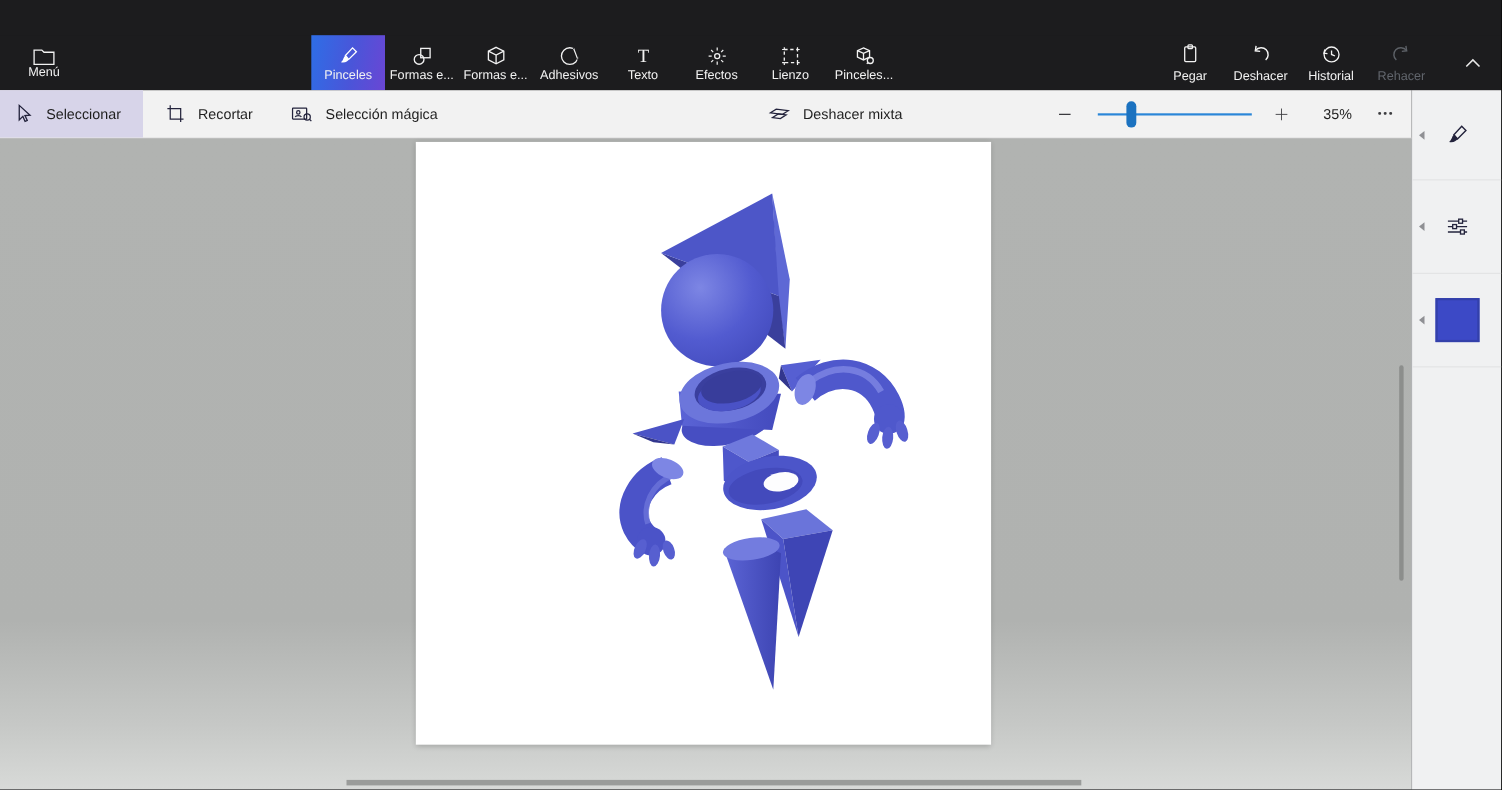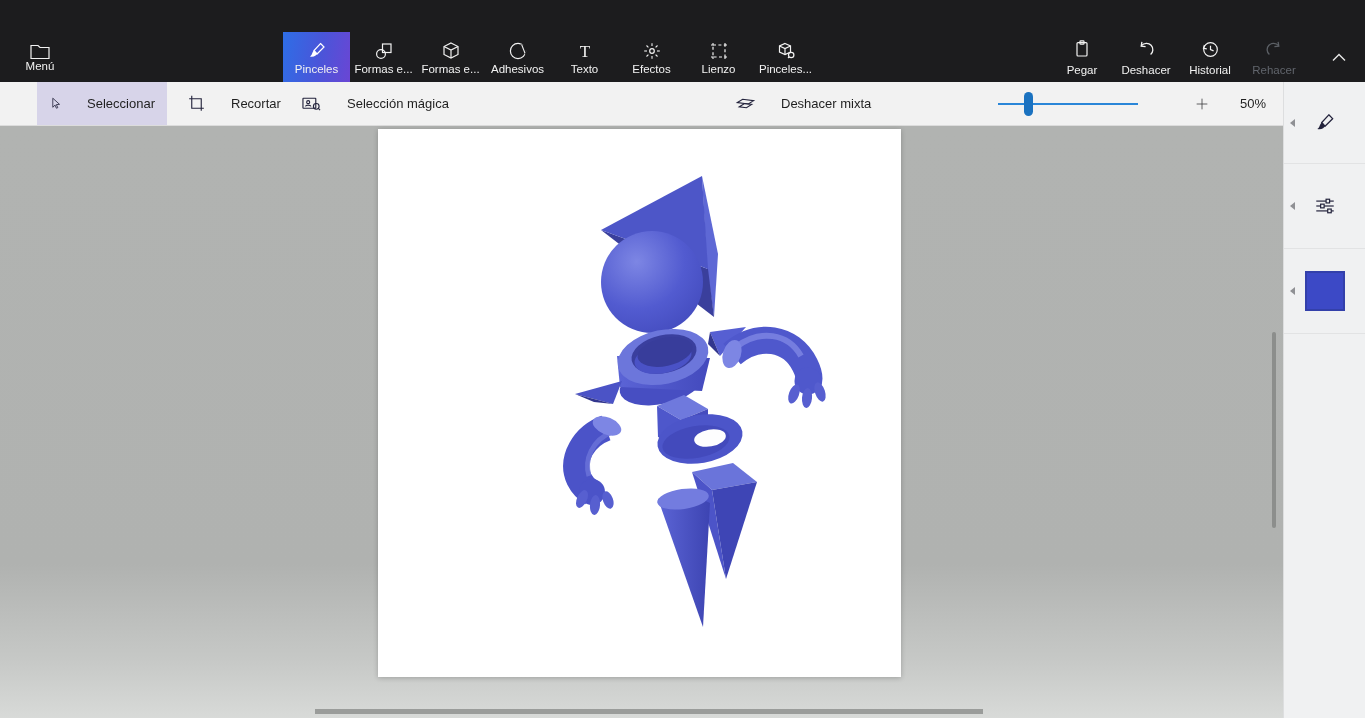--- a/index.html
+++ b/index.html
@@ -19,21 +19,21 @@
   .tab{width:67px;height:50px;display:flex;flex-direction:column;align-items:center;justify-content:center;gap:1px;cursor:default;}
   .tab.selected{background:linear-gradient(100deg,#2e6ee6 0%,#4a55d9 55%,#6a46d4 100%);}
   .tlabel{font-size:11.5px;color:#f2f2f2;white-space:nowrap;}
   .ribbon-actions{position:absolute;left:1050px;top:0;height:50px;display:flex;}
   .raction{width:64px;height:50px;display:flex;flex-direction:column;align-items:center;justify-content:center;gap:4px;}
   .raction .tlabel{font-size:11.5px;}
   .raction.disabled .tlabel{color:#61656c;}
   .ribbon-chevron{position:absolute;right:6px;top:0;width:40px;height:50px;display:flex;align-items:center;justify-content:center;}
   
   .toolbar{position:absolute;left:0;top:82px;width:1283px;height:44px;background:#f2f2f2;border-bottom:1px solid #dcdcdc;box-sizing:border-box;}
-  .titem{position:absolute;top:0;height:43px;display:flex;align-items:center;gap:25px;padding:0 12px;box-sizing:border-box;margin-left:37px;}
+  .titem{position:absolute;top:0;height:43px;display:flex;align-items:center;gap:11px;padding:0 12px;box-sizing:border-box;}
   .titem span{font-size:13px;color:#1f1f1f;white-space:nowrap;}
   .titem.hl{background:#d7d4e9;}
   .zoom-out{left:950px;width:36px;justify-content:center;}
   .zoom-in{left:1147px;width:36px;justify-content:center;}
   .slider{position:absolute;left:998px;top:0;width:140px;height:43px;}
   .slider .track{position:absolute;left:0;top:21px;width:140px;height:2px;background:#2a86d8;}
   .slider .thumb{position:absolute;left:26px;top:10px;width:9px;height:24px;border-radius:4.5px;background:#1b72c0;}
   .pct{left:1192px;width:48px;justify-content:center;}
   .more{left:1242px;width:36px;justify-content:center;}
   .more span{font-size:10px;letter-spacing:1.5px;color:#3c3c3f;}
@@ -219,21 +219,21 @@
       <div class="track"></div>
       <div class="thumb"></div>
     </div>
     <div class="titem zoom-in">
       <svg width="18" height="18" viewBox="0 0 18 18">
         <line x1="1" y1="9" x2="17" y2="9" stroke="#3a3a3e" stroke-width="1.2"></line>
         <line x1="9" y1="1" x2="9" y2="17" stroke="#3a3a3e" stroke-width="1.2"></line>
       </svg>
     </div>
     <div class="titem pct">
-      <span>50%</span>
+      <span>35%</span>
     </div>
     <div class="titem more">
       <span>•••</span>
     </div>
   </div>
 
   <div class="workspace">
     <div class="canvas"></div>
 
     <svg viewBox="0 0 285 470" style="position:absolute;left:560px;top:42px;width:285px;height:470px;">

